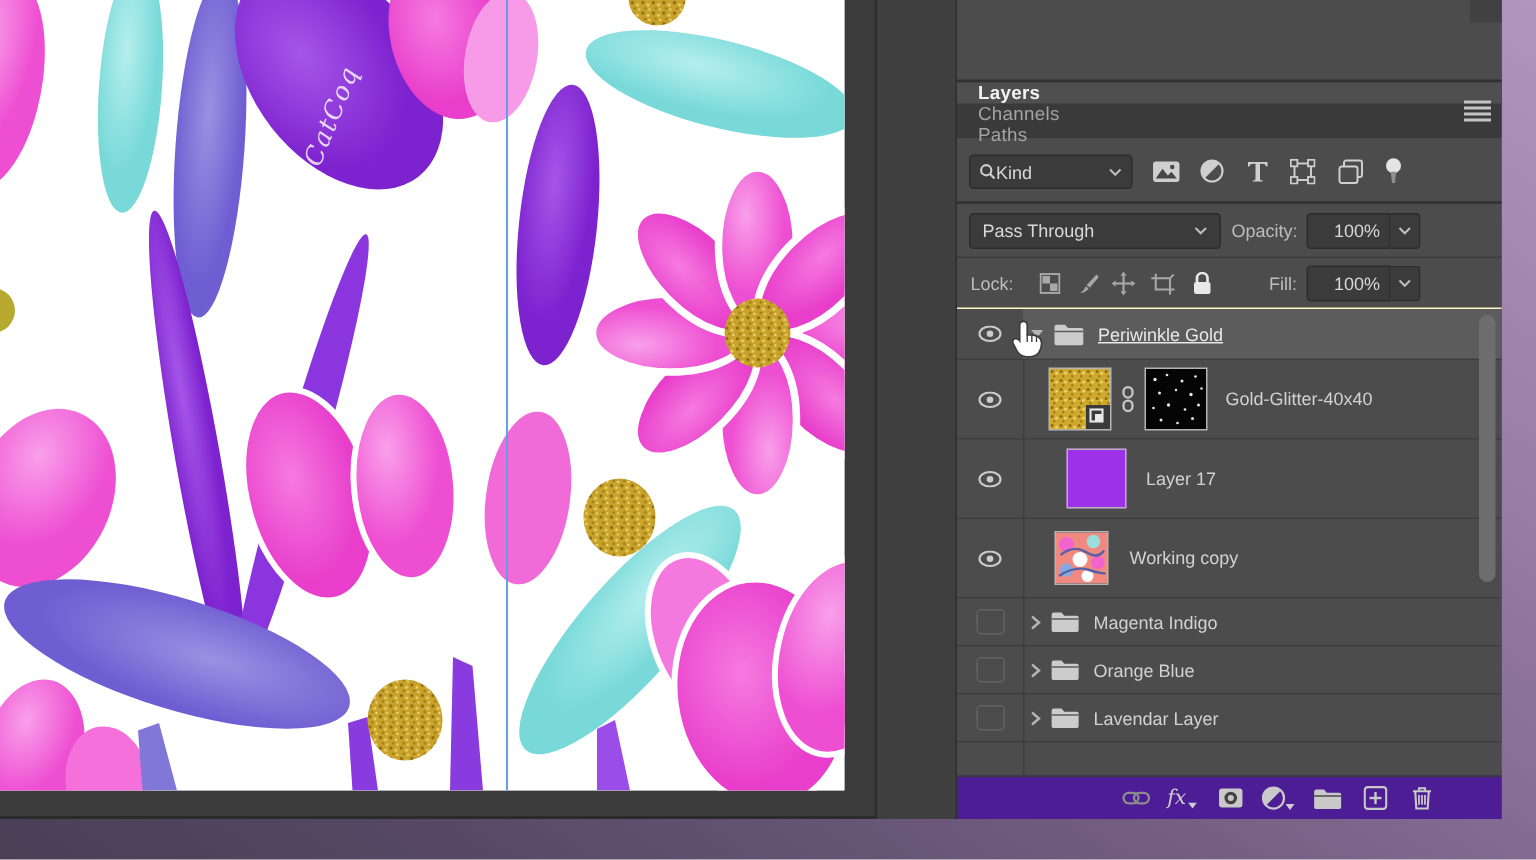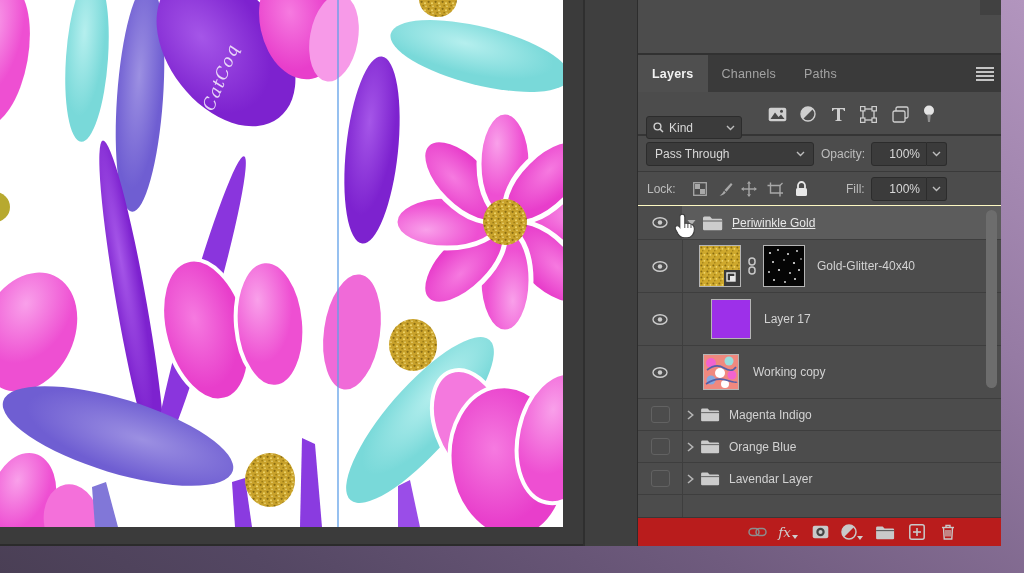--- a/index.html
+++ b/index.html
@@ -11,30 +11,30 @@
   .app-window{position:absolute;left:0;top:0;width:1001px;height:546px;background:#3b3b3b;
     border-bottom:2px solid #2b2b2b;box-sizing:border-box;}
   
   .canvas-wrap{position:absolute;left:0;top:0;width:563px;height:527px;background:#ffffff;overflow:hidden;}
   .gutter-line{position:absolute;left:583px;top:0;width:2px;height:546px;background:#2f2f2f;}
   .gutter2{position:absolute;left:585px;top:0;width:52px;height:546px;background:#3f3f3f;}
   
   .dock{position:absolute;left:637px;top:0;width:364px;height:546px;background:#4c4c4c;border-left:1px solid #2d2d2d;box-sizing:border-box;}
   .top-panel{position:absolute;left:0;top:0;width:100%;height:55px;background:#4c4c4c;border-bottom:2px solid #313131;box-sizing:border-box;}
   .corner-notch{position:absolute;right:0;top:0;width:21px;height:15px;background:#414141;}
-  .tab-bar{position:absolute;left:0;top:55px;width:100%;height:37px;background:#3a3a3a;display:flex;align-items:stretch;}
+  .tab-bar{position:absolute;left:0;top:55px;width:100%;height:37px;background:#3a3a3a;display:flex;align-items:stretch;flex-direction:column;}
   .tab{padding:0 14px;display:flex;align-items:center;font-size:12.5px;color:#a3a3a3;letter-spacing:.2px;}
   .tab.active{background:#4f4f4f;color:#f2f2f2;font-weight:bold;}
   .panel-menu{position:absolute;right:7px;top:12px;width:18px;height:13px;cursor:pointer;}
   .panel-menu div{height:2px;background:#c4c4c4;margin-bottom:2px;}
   
   .filter-row{position:absolute;left:0;top:92px;width:100%;height:44px;border-bottom:2px solid #353535;box-sizing:border-box;}
   .field{position:absolute;background:#3b3b3b;border:1px solid #2c2c2c;border-radius:3px;box-sizing:border-box;
     color:#d8d8d8;font-size:12px;display:flex;align-items:center;}
-  .kind-field{left:8px;top:24px;width:96px;height:23px;padding:0 6px;gap:5px;}
+  .kind-field{left:8px;top:11px;width:109px;height:23px;padding:0 6px;}
   .kind-field .chev{margin-left:auto;}
   .f-icon{position:absolute;top:10px;width:30px;height:24px;display:flex;align-items:center;justify-content:center;}
   .blend-row{position:absolute;left:0;top:136px;width:100%;height:36px;border-bottom:1px solid #3a3a3a;box-sizing:border-box;}
   .blend-field{left:8px;top:6px;width:168px;height:24px;padding:0 8px;}
   .blend-field .chev{margin-left:auto;}
   .small-label{position:absolute;font-size:12px;color:#bdbdbd;}
   .val-field{top:6px;height:24px;width:56px;justify-content:flex-end;padding:0 6px;border-radius:3px 0 0 3px;}
   .chev-box{top:6px;height:24px;width:20px;justify-content:center;border-left:none;border-radius:0 3px 3px 0;}
   .lock-row{position:absolute;left:0;top:172px;width:100%;height:34px;border-bottom:1px solid #fef9c3;box-sizing:border-box;}
   .lock-row .val-field,.lock-row .chev-box{top:5px;}
@@ -47,21 +47,21 @@
   .row-content{flex:1;display:flex;align-items:center;position:relative;}
   .selected .row-content{background:#5c5c5c;}
   .layer-label{font-size:12px;color:#d2d2d2;white-space:nowrap;}
   .selected .layer-label{color:#e8e8e8;text-decoration:underline;}
   .thumb{border:1px solid #b5b5b5;box-sizing:border-box;background:#9d30e9;}
   .chk{width:17px;height:15px;border:1.5px solid #626262;border-radius:3px;}
   .disc{margin-left:5px;margin-right:6px;display:flex;}
   
   .scrollbar{position:absolute;right:4px;top:210px;width:11px;height:178px;background:#6d6d6d;border-radius:6px;}
   
-  .footer{position:absolute;left:0;bottom:0;width:100%;height:29px;background:#b91c1c;border-top:1px solid #383838;box-sizing:border-box;}
+  .footer{position:absolute;left:0;bottom:0;width:100%;height:29px;background:#4c1d95;border-top:1px solid #383838;box-sizing:border-box;}
   .ft-icon{position:absolute;top:3px;width:26px;height:22px;display:flex;align-items:center;justify-content:center;}
   .fx-label{font-size:13.5px;font-style:italic;color:#cfcfcf;font-family:"DejaVu Serif",serif;}
   
   .cursor{position:absolute;left:674px;top:213px;z-index:60;pointer-events:none;}
   svg{display:block;}
 </style>
 </head>
 <body>
 
 <div class="app-window">

